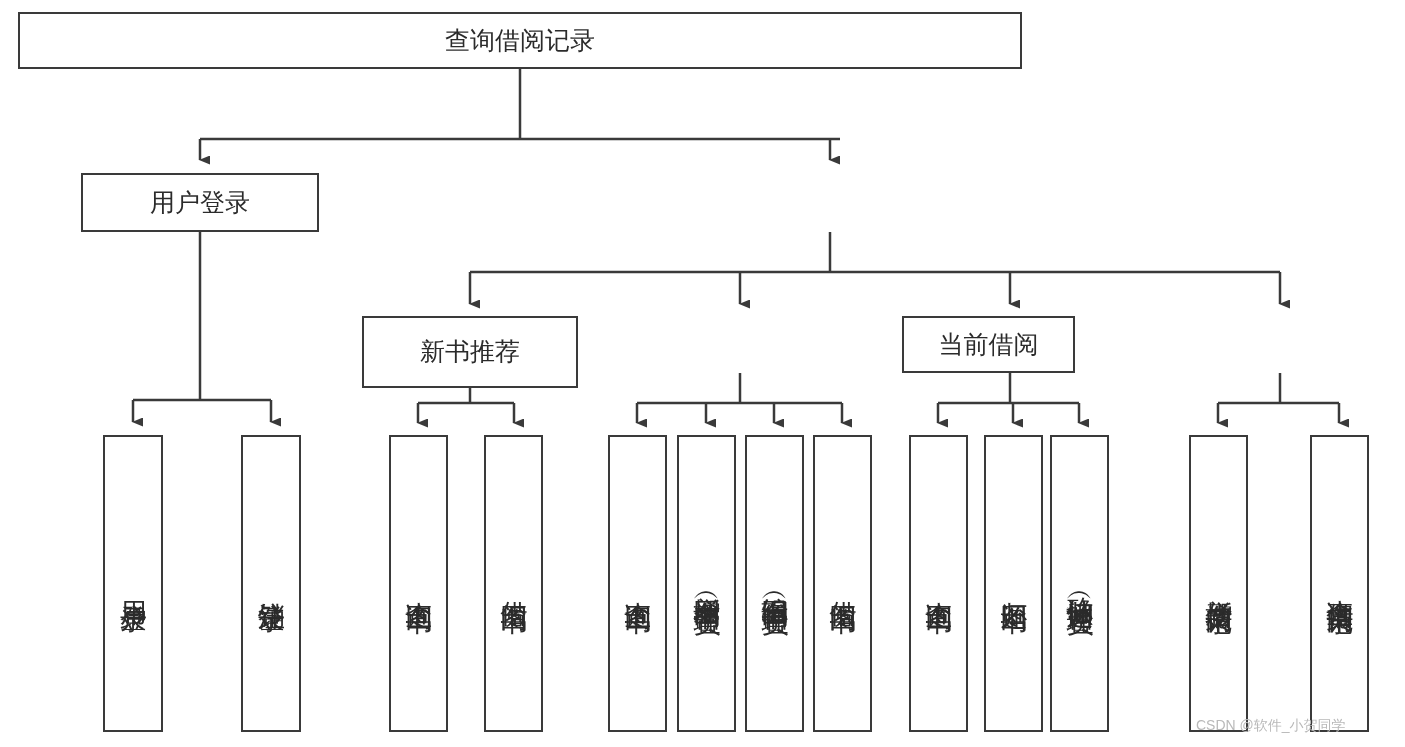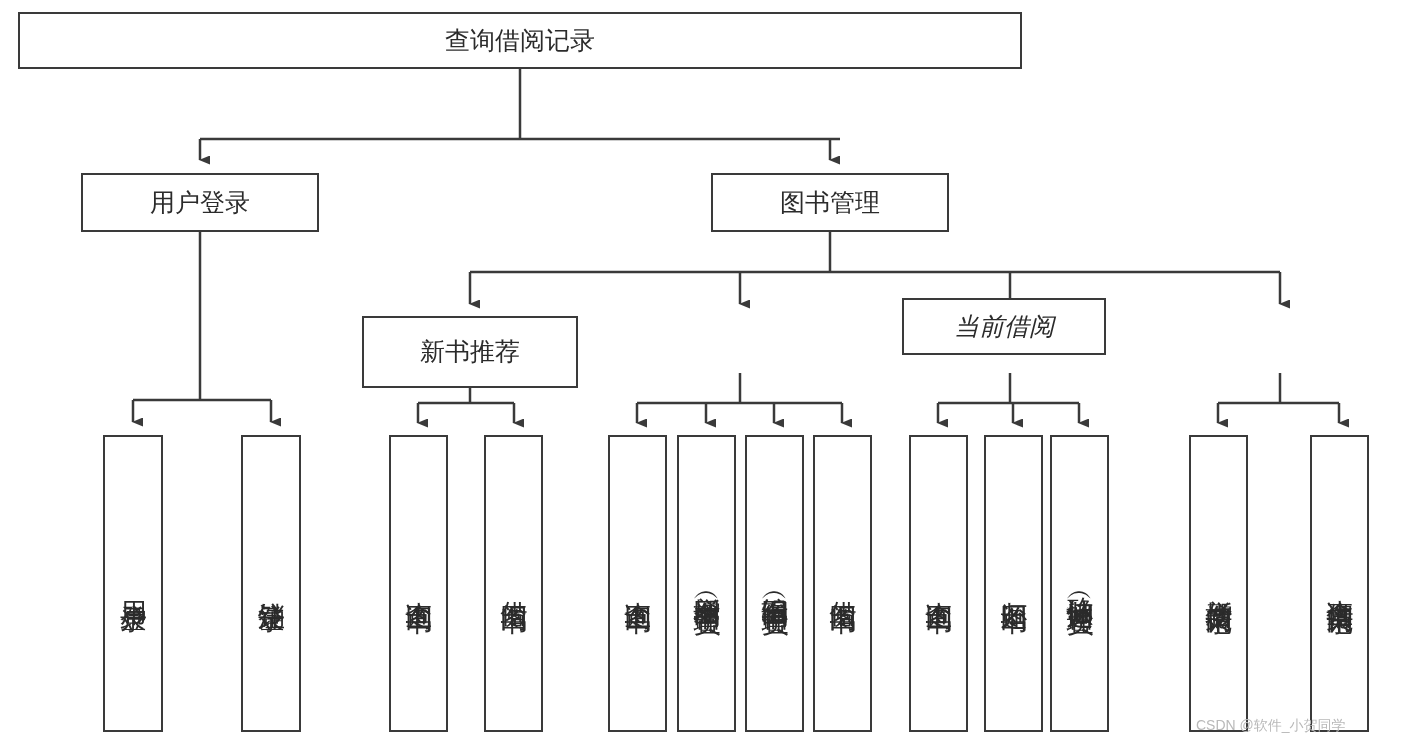--- a/index.html
+++ b/index.html
@@ -119,28 +119,25 @@
     </g>
   </svg>
 
   <div class="node-box root horizontal" style="left:18px; top:12px; width:1004px; height:57px;">
     <span class="node-label">查询借阅记录</span>
   </div>
 
   <div class="node-box horizontal" style="left:81px; top:173px; width:238px; height:59px;">
     <span class="node-label">用户登录</span>
   </div>
-  <div class="node-box horizontal" style="left:711px; top:173px; width:238px; height:59px;">
-    <span class="node-label">图书管理</span>
-  </div>
 
   <div class="node-box horizontal" style="left:362px; top:316px; width:216px; height:72px;">
     <span class="node-label">新书推荐</span>
   </div>
-  <div class="node-box horizontal" style="left:902px; top:298px; width:204px; height:57px;font-style:italic;">
+  <div class="node-box horizontal" style="left:902px; top:316px; width:173px; height:57px;">
     <span class="node-label">当前借阅</span>
   </div>
 
   <div class="node-box vertical" style="left:103px; top:435px; width:60px; height:297px;">
     <span class="node-label">用户登录</span>
   </div>
   <div class="node-box vertical" style="left:241px; top:435px; width:60px; height:297px;">
     <span class="node-label">注销登录</span>
   </div>
   <div class="node-box vertical" style="left:389px; top:435px; width:59px; height:297px;">

